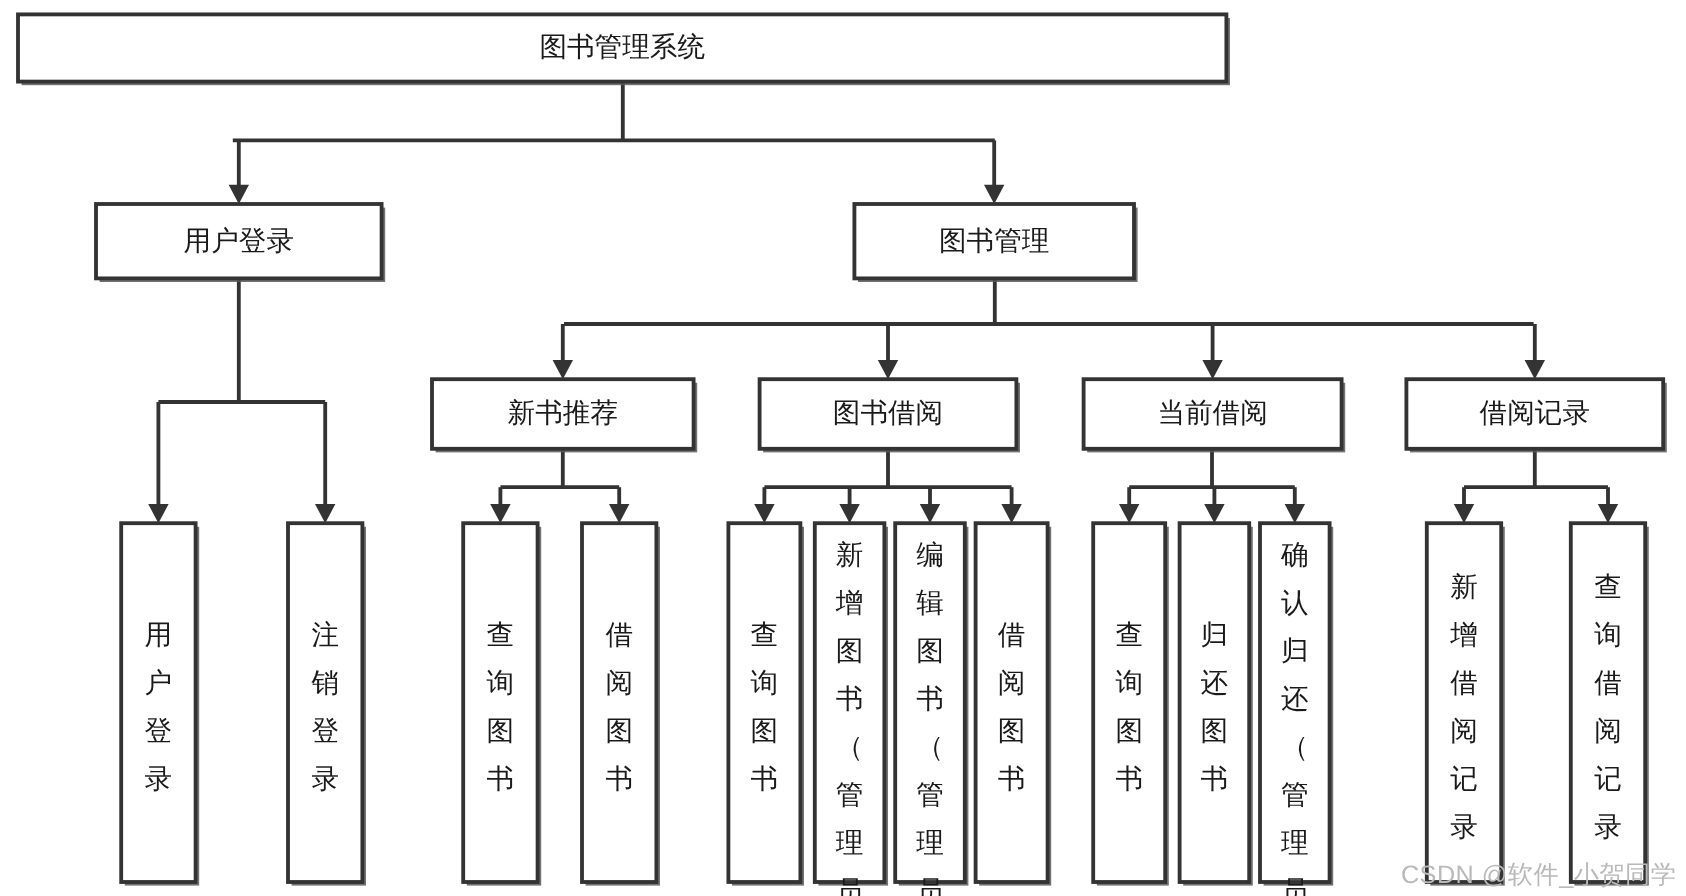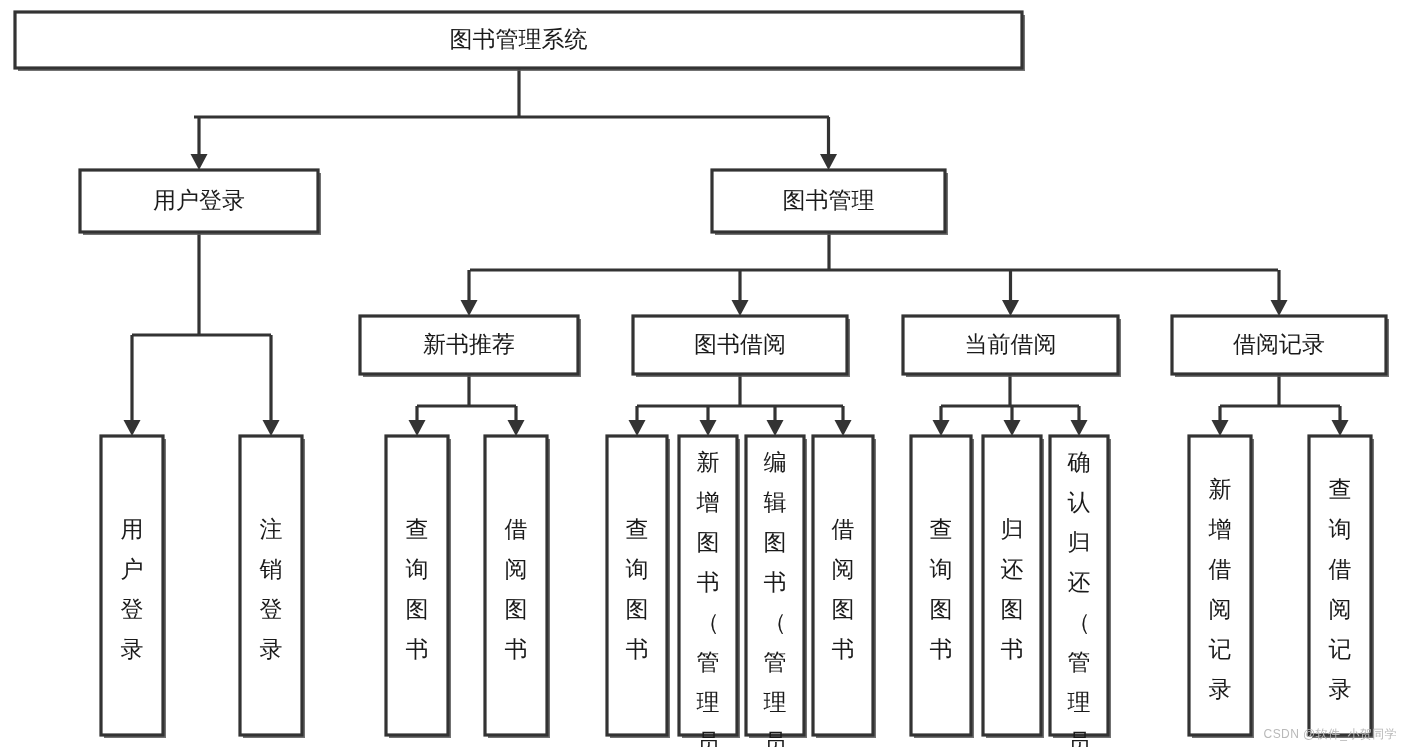--- a/index.html
+++ b/index.html
@@ -9,21 +9,21 @@
   svg{position:absolute;top:0;left:0;width:1405px;height:747px;display:block;}
   .node-box{fill:#ffffff;stroke:#333333;stroke-width:3.2;}
   .node-box-shadow{fill:#5a5a5a;stroke:none;opacity:.85;}
   .link{stroke:#333333;stroke-width:3.2;fill:none;stroke-linecap:butt;}
   .arrow-head{fill:#333333;stroke:none;}
   .node-label{font-family:"Liberation Sans","DejaVu Sans",sans-serif;
               fill:#1a1a1a;font-size:23px;text-anchor:middle;
               dominant-baseline:middle;}
   .node-label-vert{font-family:"Liberation Sans","DejaVu Sans",sans-serif;
               fill:#1a1a1a;font-size:23px;text-anchor:middle;}
-  .watermark{position:absolute;right:8px;bottom:4px;font-size:12px;
+  .watermark{position:absolute;right:8px;bottom:4px;font-size:21px;
              color:#b9b9b9;letter-spacing:.4px;white-space:nowrap;
              font-family:"Liberation Sans","DejaVu Sans",sans-serif;}
 </style>
 </head>
 <body>
 
 <div id="diagram-root">
   <svg id="diagram-svg" viewBox="0 0 1405 747" xmlns="http://www.w3.org/2000/svg">
     <g id="links-layer">
         <line x1="519" y1="68" x2="519" y2="117" class="link"></line>

